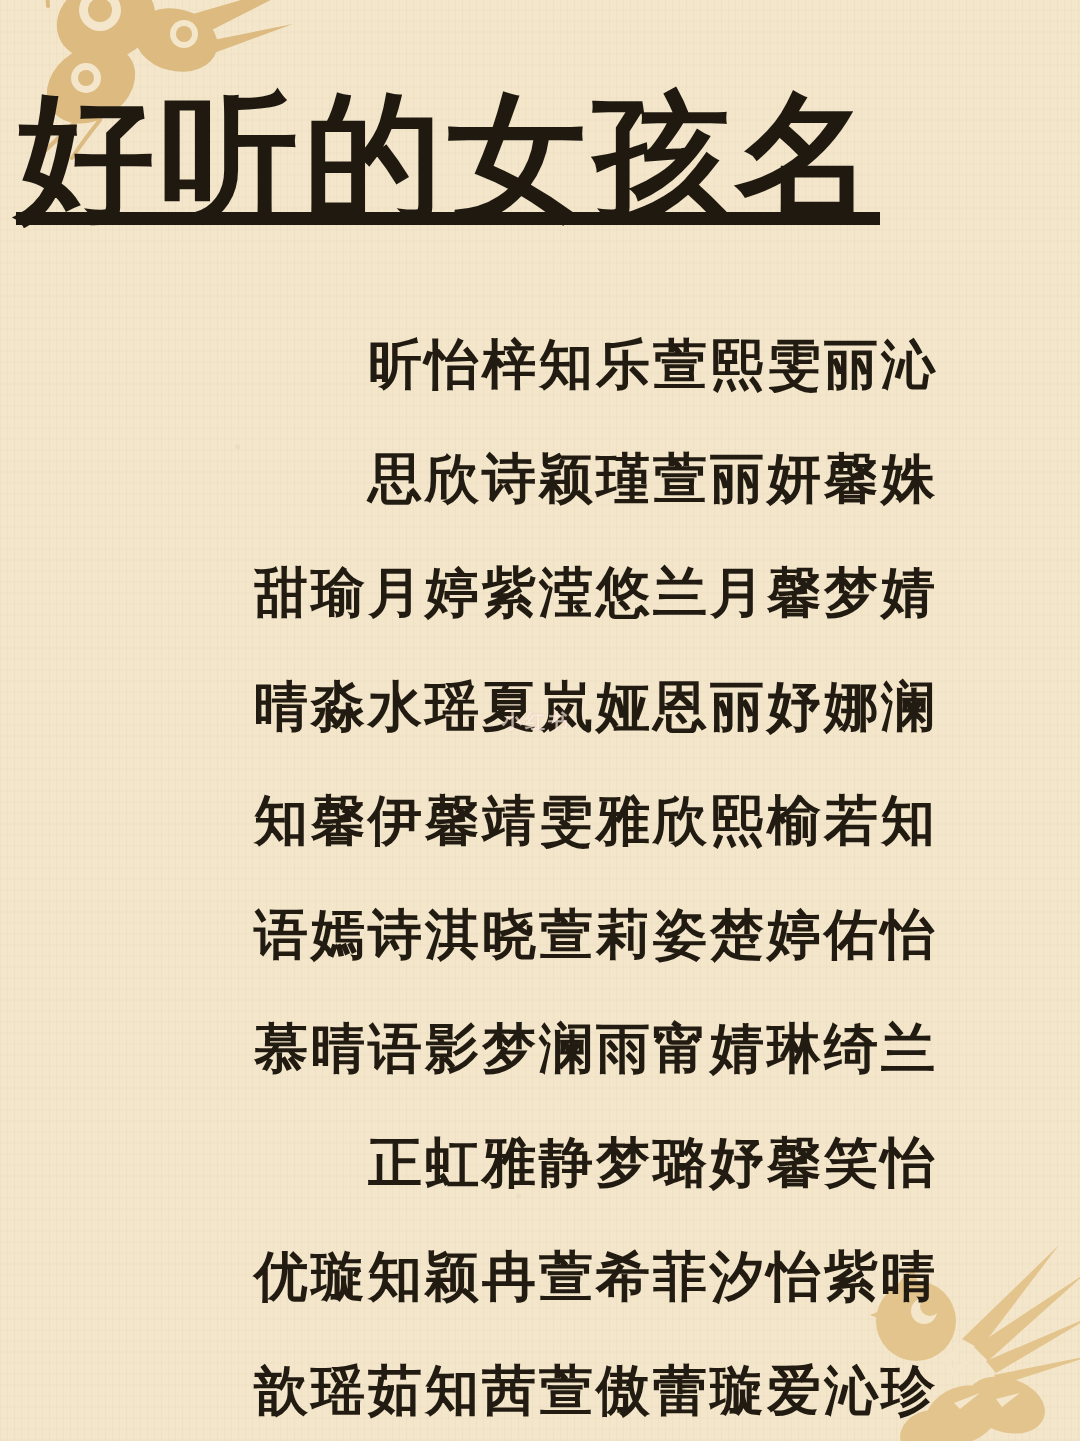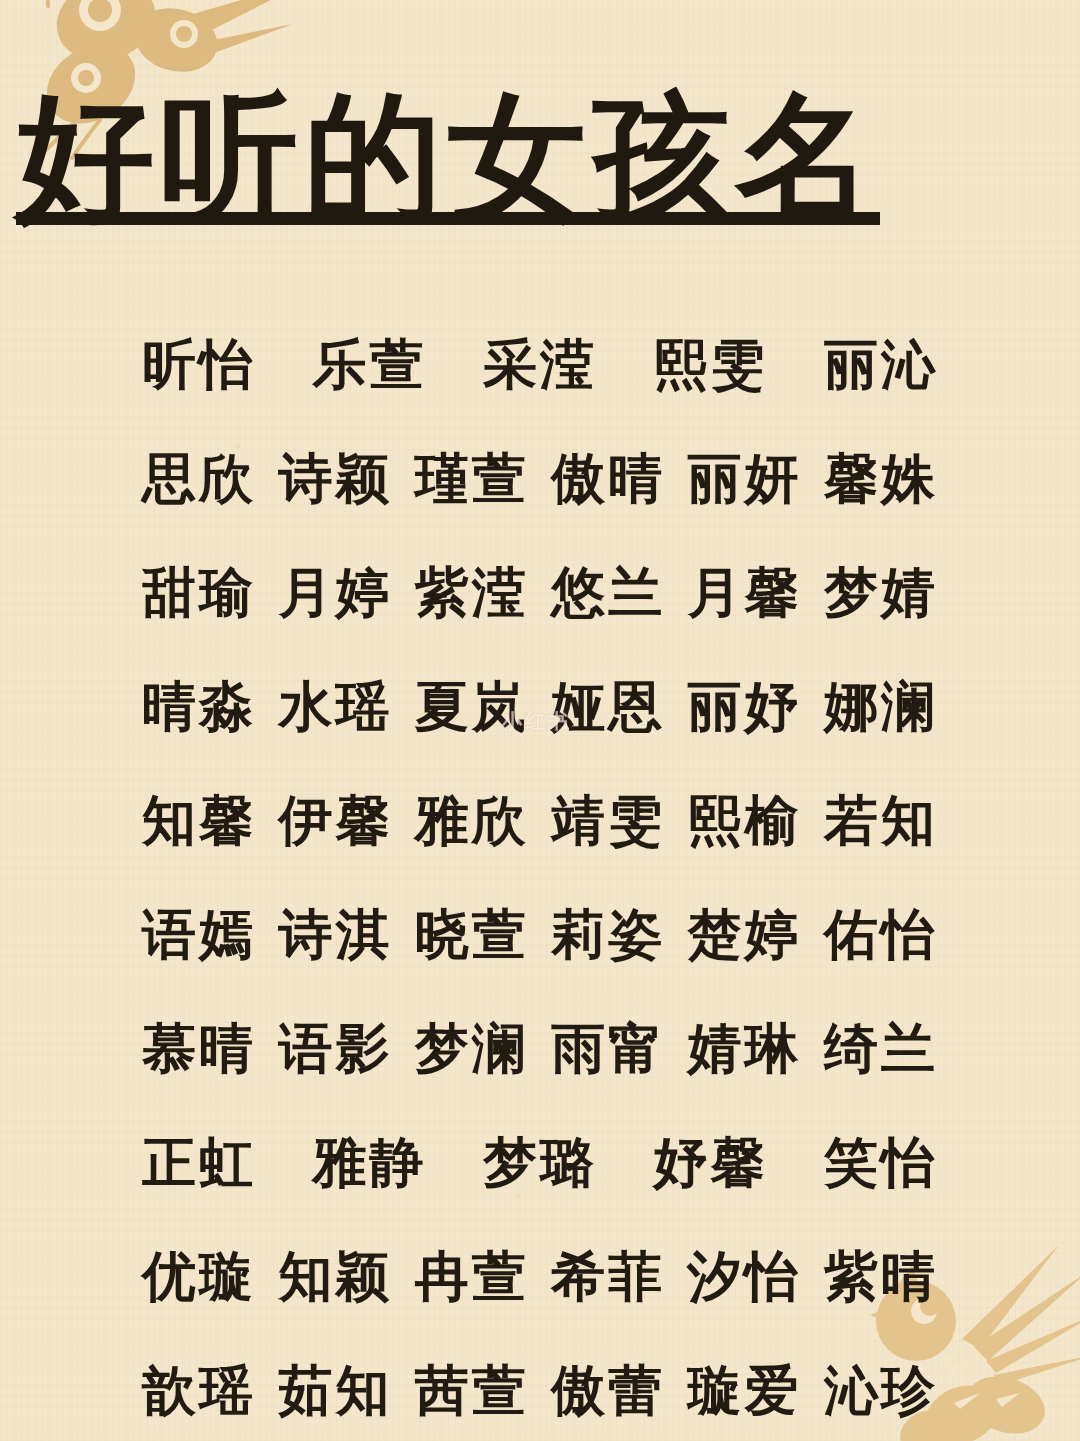--- a/index.html
+++ b/index.html
@@ -38,21 +38,21 @@
     text-decoration: underline;
   }
   .names-grid {
     position: absolute;
     top: 308px;
     left: 142px;
     width: 796px;
   }
   .name-row {
     display: flex;
-    justify-content: space-between;
+    justify-content: flex-end;
     align-items: center;
     height: 114px;
   }
   .name {
     display: inline-block;
     font-size: 54px;
     font-weight: bold;
     letter-spacing: 3px;
     white-space: nowrap;
     color: #211b12;
@@ -118,30 +118,29 @@
     <polygon class="bg" points="92,128 120,114 100,134"></polygon>
     <polygon class="bg" points="100,160 126,150 106,166"></polygon>
     <polygon class="bg" points="142,156 166,150 148,164"></polygon>
   </svg>
 
   <h1 class="title">好听的女孩名</h1>
 
   <div class="names-grid">
       <div class="name-row">
         <span class="name">昕怡</span>
+        <span class="name">梓知</span>
         <span class="name">乐萱</span>
-        <span class="name">采滢</span>
         <span class="name">熙雯</span>
         <span class="name">丽沁</span>
       </div>
       <div class="name-row">
         <span class="name">思欣</span>
         <span class="name">诗颖</span>
         <span class="name">瑾萱</span>
-        <span class="name">傲晴</span>
         <span class="name">丽妍</span>
         <span class="name">馨姝</span>
       </div>
       <div class="name-row">
         <span class="name">甜瑜</span>
         <span class="name">月婷</span>
         <span class="name">紫滢</span>
         <span class="name">悠兰</span>
         <span class="name">月馨</span>
         <span class="name">梦婧</span>
@@ -150,22 +149,22 @@
         <span class="name">晴淼</span>
         <span class="name">水瑶</span>
         <span class="name">夏岚</span>
         <span class="name">娅恩</span>
         <span class="name">丽妤</span>
         <span class="name">娜澜</span>
       </div>
       <div class="name-row">
         <span class="name">知馨</span>
         <span class="name">伊馨</span>
+        <span class="name">靖雯</span>
         <span class="name">雅欣</span>
-        <span class="name">靖雯</span>
         <span class="name">熙榆</span>
         <span class="name">若知</span>
       </div>
       <div class="name-row">
         <span class="name">语嫣</span>
         <span class="name">诗淇</span>
         <span class="name">晓萱</span>
         <span class="name">莉姿</span>
         <span class="name">楚婷</span>
         <span class="name">佑怡</span>

